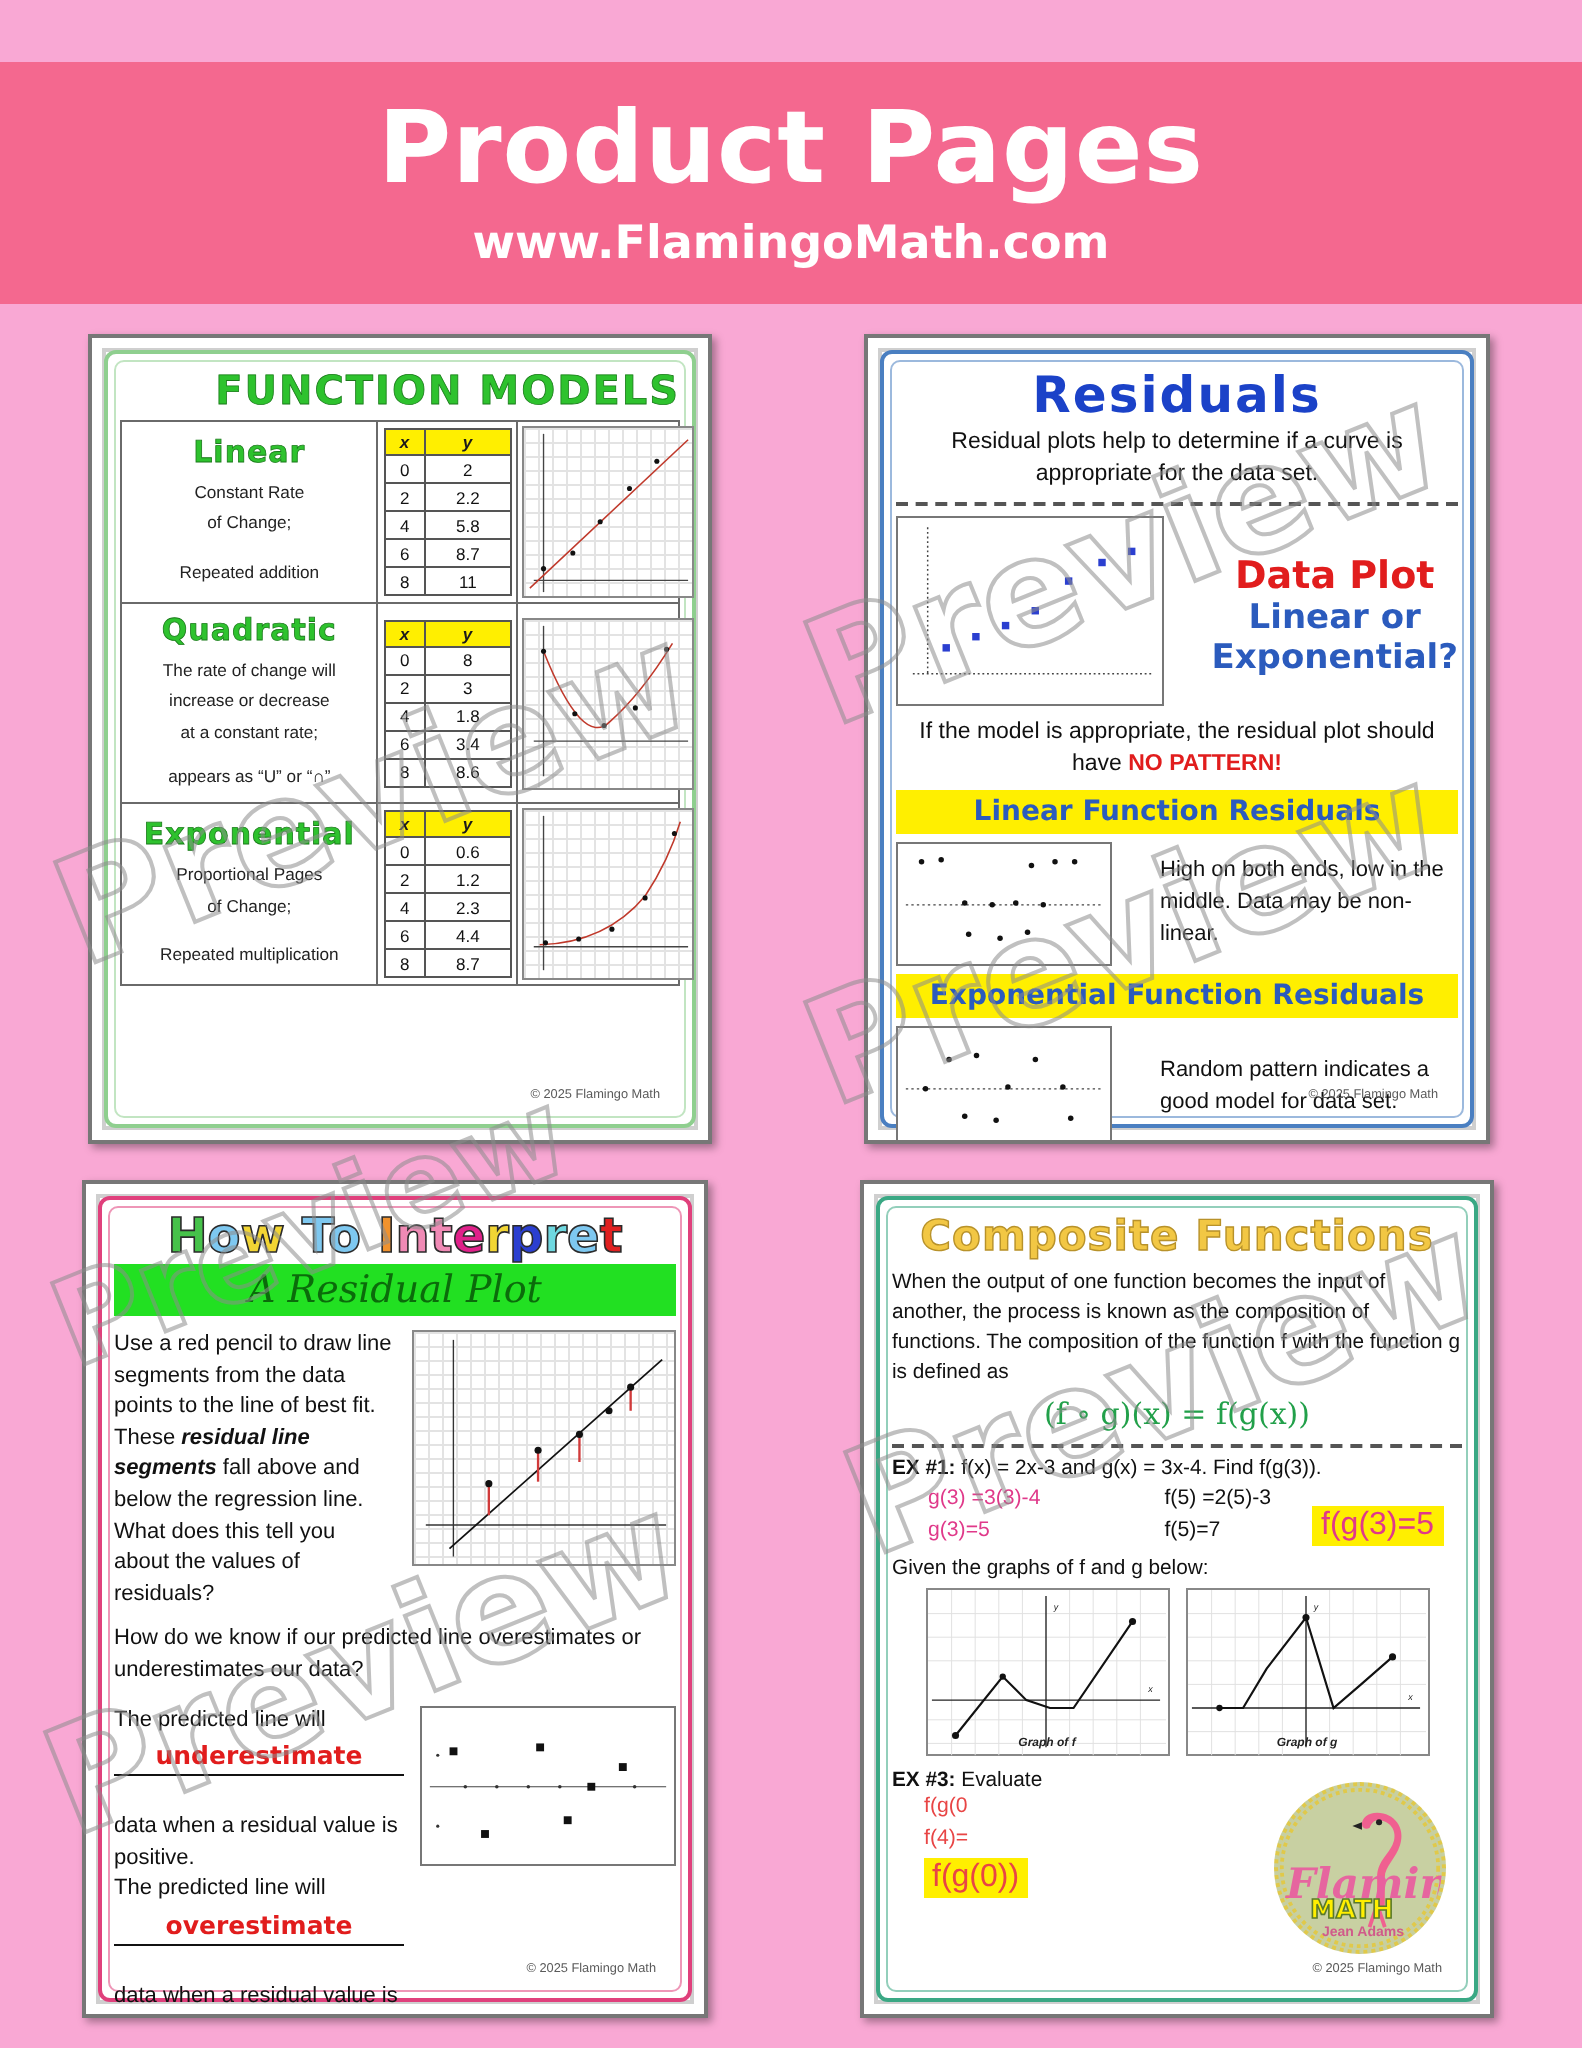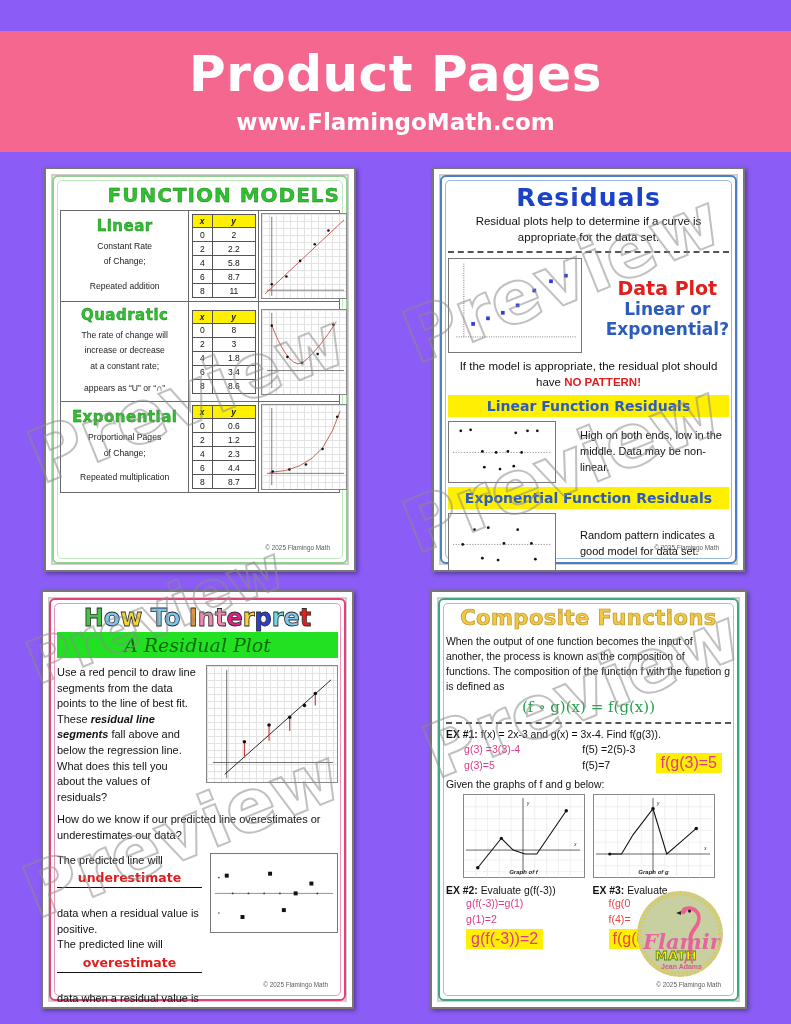--- a/index.html
+++ b/index.html
@@ -2,21 +2,21 @@
 <html><head>
 <meta charset="utf-8">
 <style>
   * { box-sizing: border-box; margin: 0; padding: 0; }
   html, body {
     width: 791px; height: 1024px;
     background: #ffffff;
     font-family: "Liberation Sans", sans-serif;
     overflow: hidden;
   }
-  .page-root { position: relative; width: 791px; height: 1024px; background:#8b5cf6; }
+  .page-root { position: relative; width: 791px; height: 1024px; background:#f9a8d4; }
 
   
   .banner {
     position: absolute; left: 0; top: 31px; width: 791px; height: 121px;
     background: #f4688f;
     display: flex; flex-direction: column;
     align-items: center; justify-content: center;
   }
   .banner-title {
     color: #ffffff; font-size: 50px; font-weight: bold;
@@ -633,33 +633,20 @@
             <text x="64" y="10" font-size="4.5" fill="#222" font-style="italic">y</text>
             <text x="112" y="56" font-size="4.5" fill="#222" font-style="italic">x</text>
           </svg>
           <div class="cf-caption">Graph of g</div>
         </div>
       </div>
 
       <div class="cf-cols">
         <div class="cf-col">
           <div class="cf-ex">
-            <b>EX #2:</b>
-            <span>Evaluate g(f(-3))</span>
-          </div>
-          <div class="cf-work" style="padding-left:20px;">
-            <div>g(f(-3))=g(1)</div>
-            <div>g(1)=2</div>
-          </div>
-          <div style="padding-left:20px;margin-top:2px;">
-            <span class="hl">g(f(-3))=2</span>
-          </div>
-        </div>
-        <div class="cf-col">
-          <div class="cf-ex">
             <b>EX #3:</b>
             <span>Evaluate</span>
           </div>
           <div class="cf-red" style="padding-left:16px;">
             <div>f(g(0</div>
             <div>f(4)=</div>
           </div>
           <div style="padding-left:16px;margin-top:2px;">
             <span class="hl2">f(g(0))</span>
           </div>

